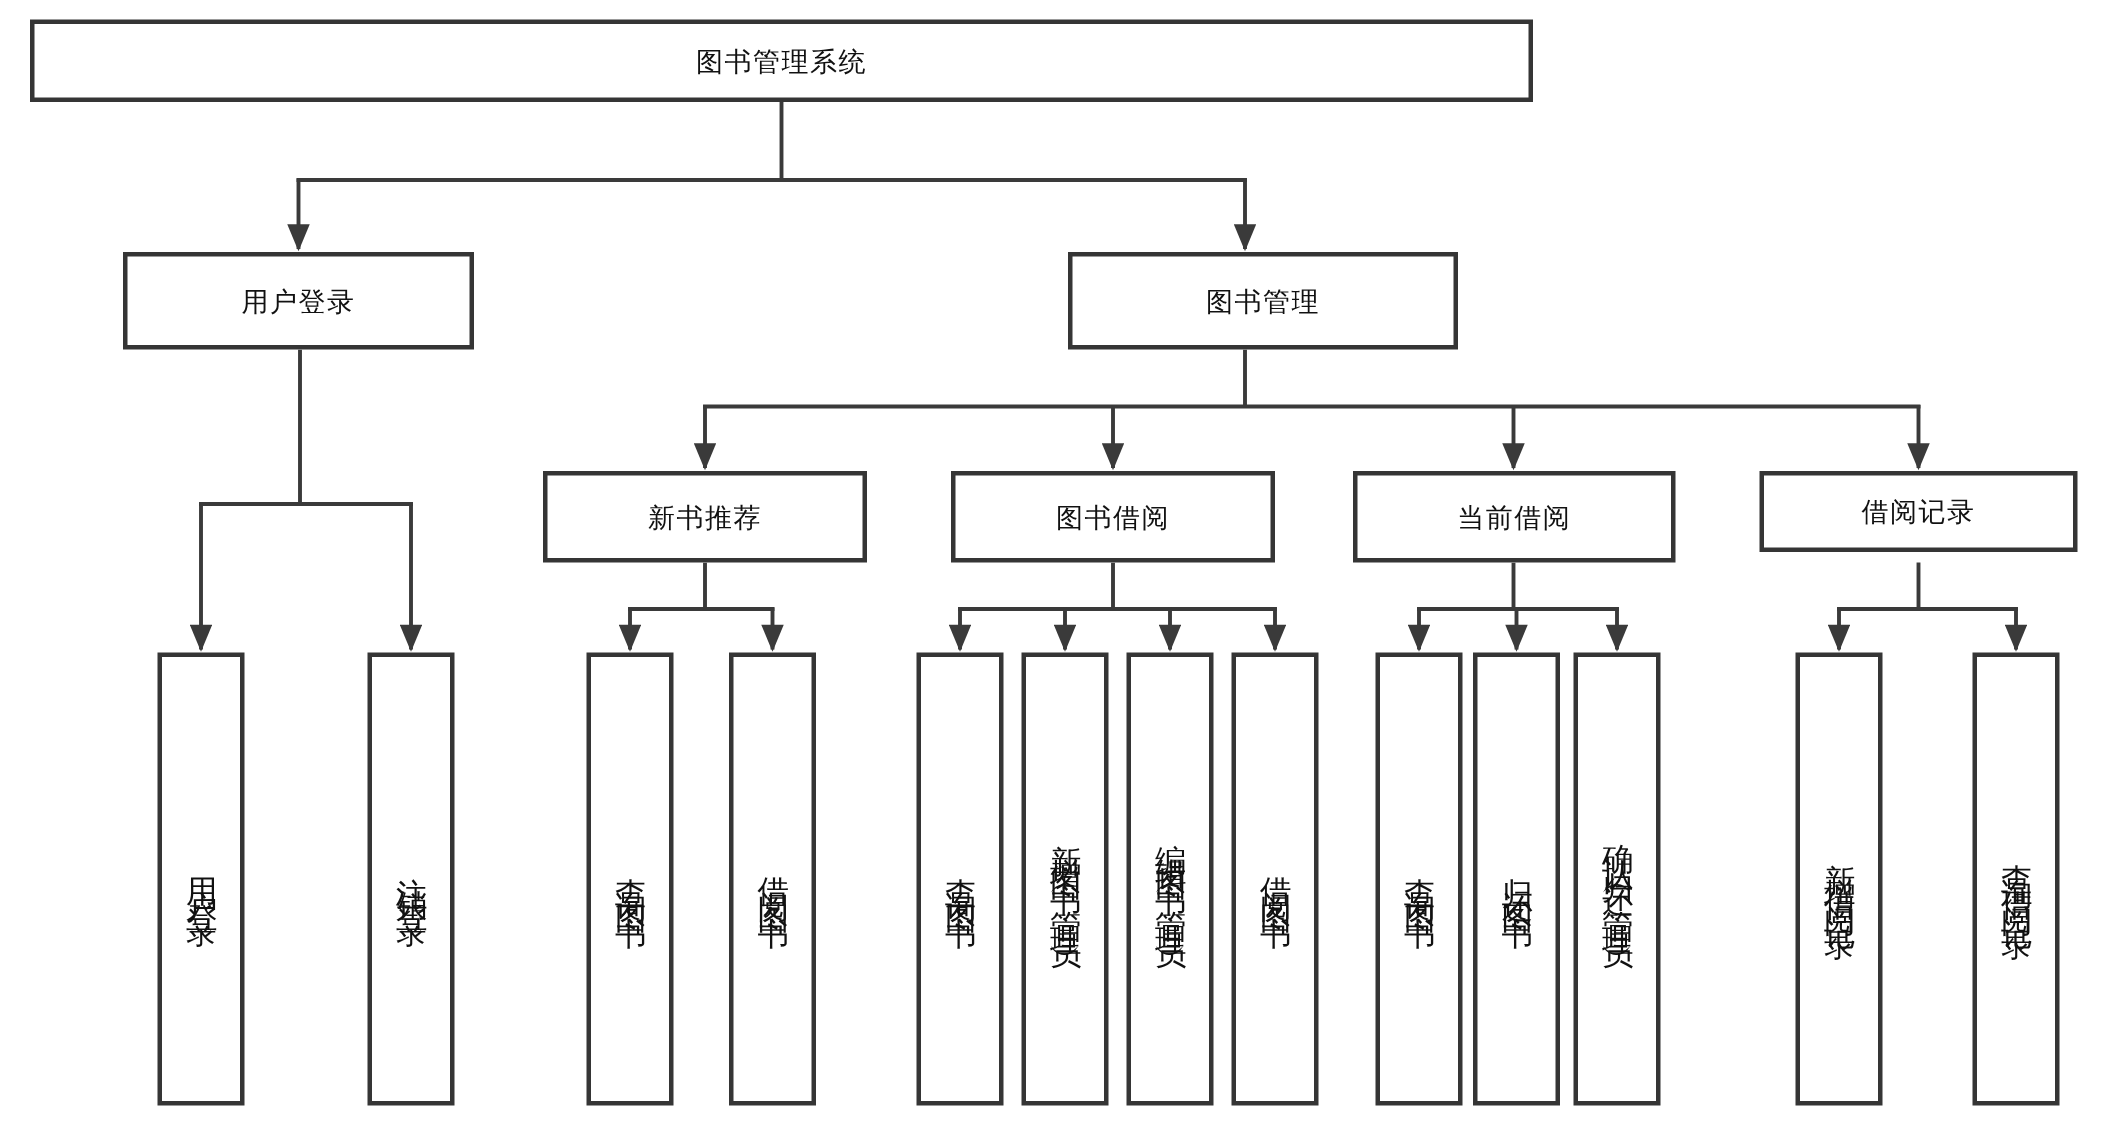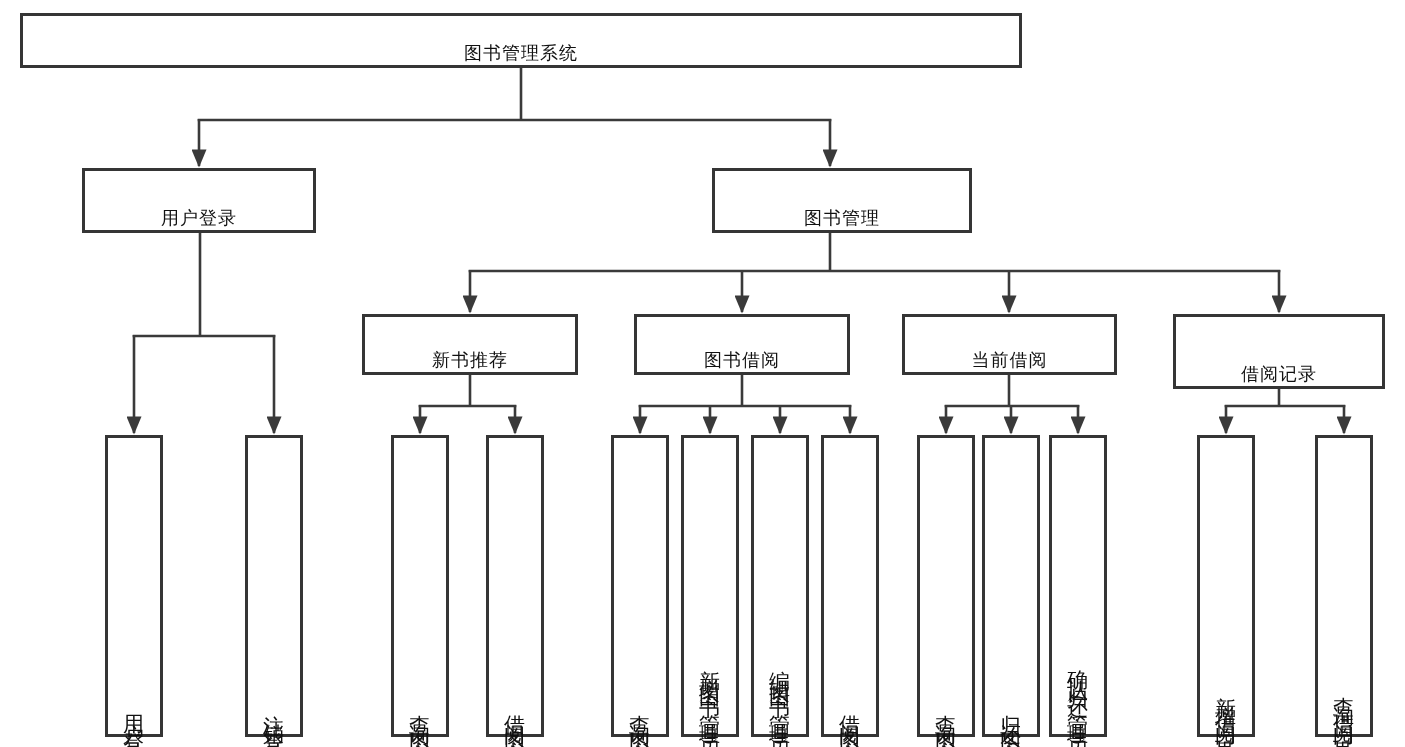--- a/index.html
+++ b/index.html
@@ -22,21 +22,21 @@
     width: 1405px;
     height: 747px;
     pointer-events: none;
   }
   .box {
     position: absolute;
     box-sizing: border-box;
     border: 3px solid #353535;
     background: #ffffff;
     display: flex;
-    align-items: flex-end;
+    align-items: center;
     justify-content: center;
     color: #111111;
   }
   .box.h span {
     font-size: 18px;
     letter-spacing: 1px;
     white-space: nowrap;
   }
   .box.v span {
     writing-mode: vertical-rl;
@@ -124,21 +124,21 @@
 
   <div class="box h" style="left:362px;top:314px;width:216px;height:61px">
     <span>新书推荐</span>
   </div>
   <div class="box h" style="left:634px;top:314px;width:216px;height:61px">
     <span>图书借阅</span>
   </div>
   <div class="box h" style="left:902px;top:314px;width:215px;height:61px">
     <span>当前借阅</span>
   </div>
-  <div class="box h" style="left:1173px;top:314px;width:212px;height:75px">
+  <div class="box h" style="left:1173px;top:314px;width:212px;height:54px">
     <span>借阅记录</span>
   </div>
 
   <div class="box v" style="left:105px;top:435px;width:58px;height:302px">
     <span>用户登录</span>
   </div>
   <div class="box v" style="left:245px;top:435px;width:58px;height:302px">
     <span>注销登录</span>
   </div>
 

